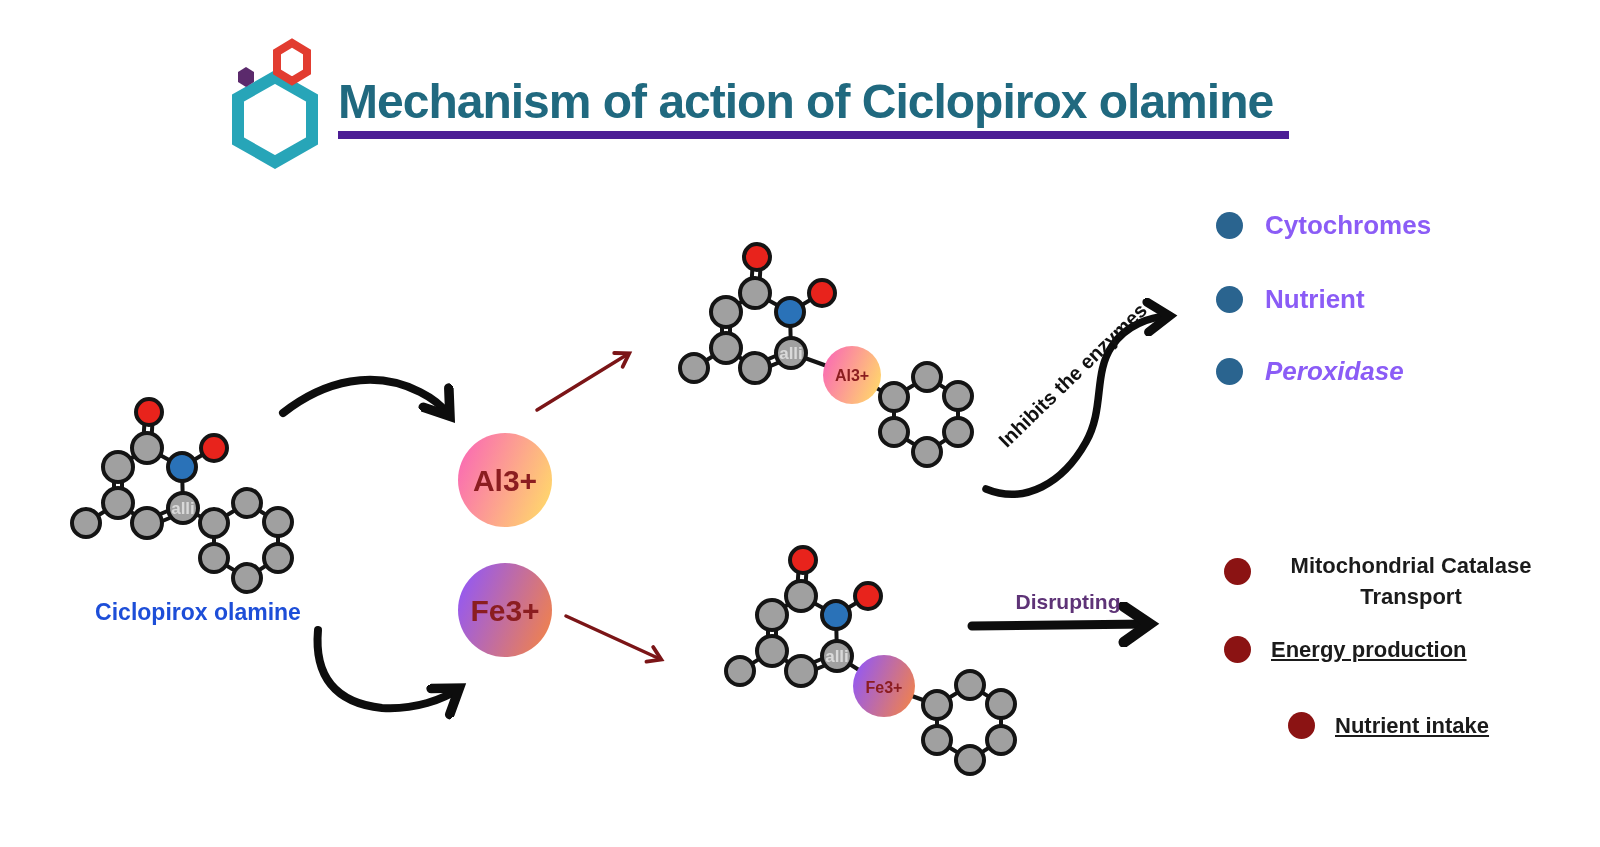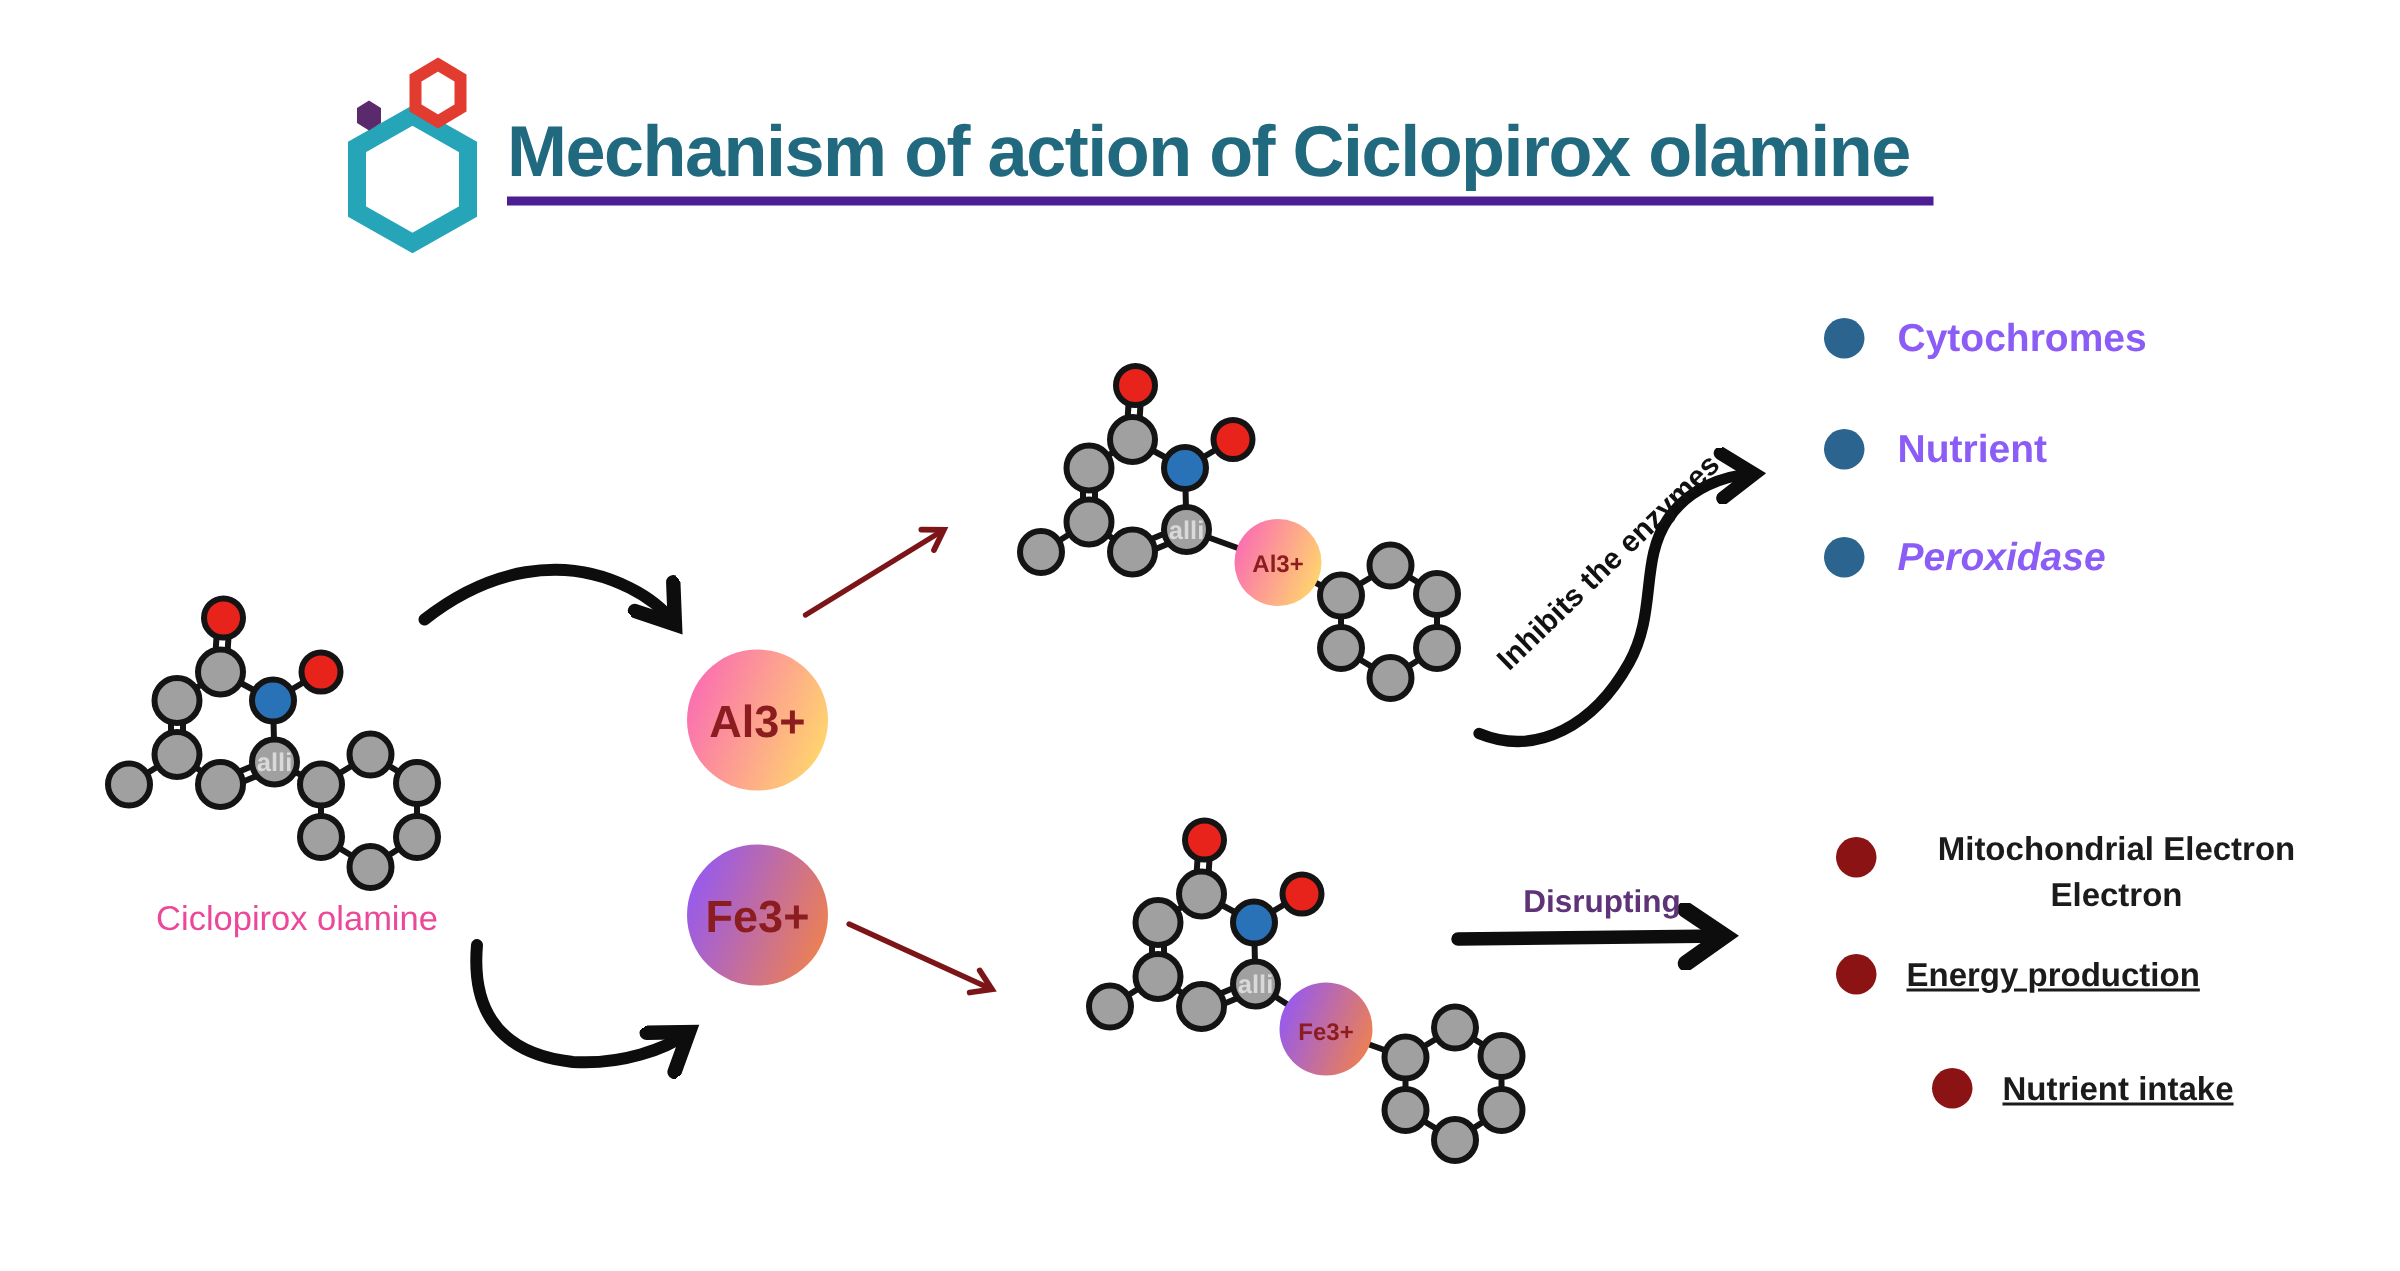--- a/index.html
+++ b/index.html
@@ -1,25 +1,25 @@
 <!DOCTYPE html>
 <html><head>
 <meta charset="utf-8">
 <style>
   html,body{margin:0;padding:0;background:#ffffff;}
   .canvas{position:relative;width:1600px;height:847px;background:#ffffff;overflow:hidden;
           font-family:"Liberation Sans",sans-serif;}
   svg.art{position:absolute;left:0;top:0;}
 
   .title{position:absolute;left:338px;top:78px;margin:0;font-size:48px;font-weight:bold;
-         letter-spacing:-1px;line-height:1;color:#20697f;border-bottom:6px solid #4c1d95;
+         letter-spacing:-1px;line-height:1;color:#20697f;border-bottom:8px solid #4c1d95;
          padding:0 16px 5px 0;display:inline-block;white-space:nowrap;}
 
   .mol-label{position:absolute;left:68px;top:599px;width:260px;text-align:center;
-             font-size:23px;font-weight:normal;color:#ec4899;}
+             font-size:23px;font-weight:bold;color:#1d4ed8;}
 
   .inhibits{position:absolute;left:942px;top:364px;width:262px;text-align:center;
             font-size:20px;font-weight:bold;color:#111111;transform:rotate(-44deg);}
 
   .disrupting{position:absolute;left:968px;top:590px;width:200px;text-align:center;
               font-size:21px;font-weight:bold;color:#5e3377;}
 
   .elist-row{position:absolute;display:flex;align-items:center;gap:22px;
              font-size:26px;font-weight:bold;color:#8b5cf6;}
   .dlist-row{position:absolute;display:flex;gap:20px;font-size:22px;font-weight:bold;color:#1b1b1b;}
@@ -161,21 +161,21 @@
     <span class="bullet blue"></span>
     <span>Nutrient</span>
   </div>
   <div class="elist-row" style="left:1216px;top:356px;font-style:italic;">
     <span class="bullet blue"></span>
     <span>Peroxidase</span>
   </div>
 
   <div class="dlist-row" style="left:1224px;top:550px;">
     <span class="bullet maroon toptick"></span>
-    <span class="wrap-text">Mitochondrial Electron Electron</span>
+    <span class="wrap-text">Mitochondrial Catalase Transport</span>
   </div>
   <div class="dlist-row center" style="left:1224px;top:636px;">
     <span class="bullet maroon"></span>
     <span>Energy production</span>
   </div>
   <div class="dlist-row center" style="left:1288px;top:712px;">
     <span class="bullet maroon"></span>
     <span>Nutrient intake</span>
   </div>
 

